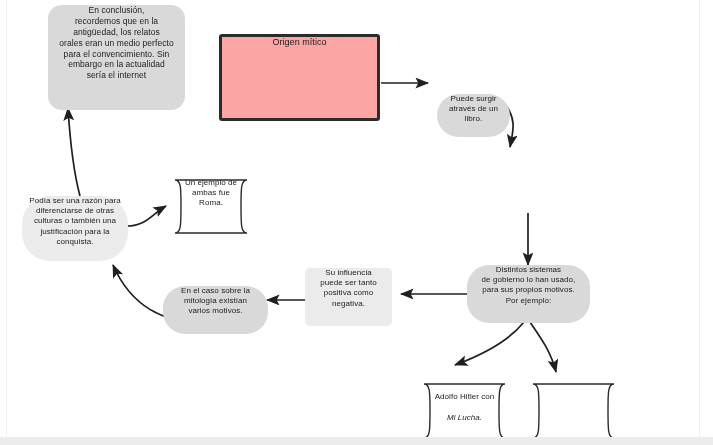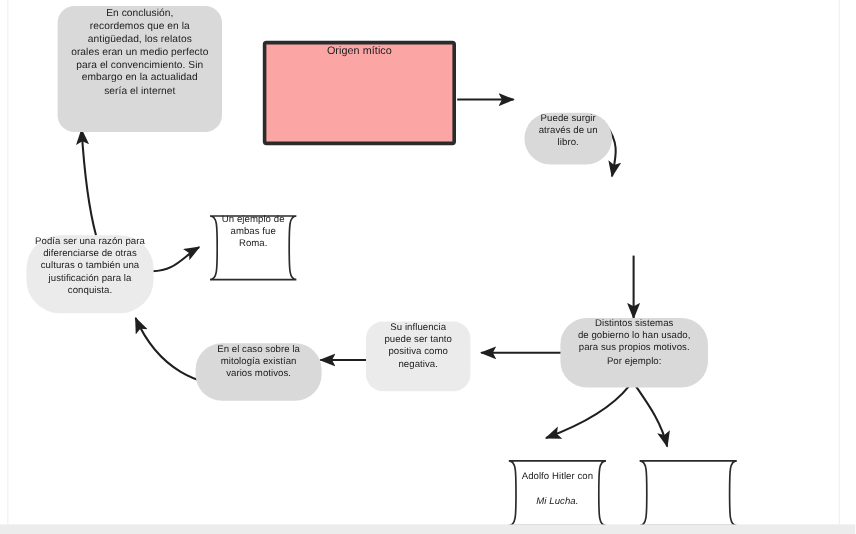--- a/index.html
+++ b/index.html
@@ -173,21 +173,21 @@
 Por ejemplo:</span>
   </div>
 
   <div class="node doc" style="left:521px; top:382px; width:105px; height:58px; font-size:8px;">
     <svg class="doc-svg" viewBox="0 0 105 58" preserveAspectRatio="none" xmlns="http://www.w3.org/2000/svg">
       <path d="M12,2 H93 C87,2 87,10 87,29 C87,48 87,56 93,56
                H12 C18,56 18,48 18,29 C18,10 18,2 12,2 Z" fill="#ffffff" stroke="#2b2b2b" stroke-width="1.4"></path>
     </svg>
   </div>
 
-  <div class="node soft" style="left:305px; top:268px; width:87px; height:58px; font-size:8px;border-radius:14px;">
+  <div class="node soft" style="left:305px; top:268px; width:87px; height:58px; font-size:8px;">
     <span class="node-text">Su influencia
 puede ser tanto
 positiva como
 negativa.</span>
   </div>
 
   <div class="node rounded pill" style="left:163px; top:286px; width:105px; height:48px; font-size:8px;">
     <span class="node-text">En el caso sobre la
 mitología existían
 varios motivos.</span>

